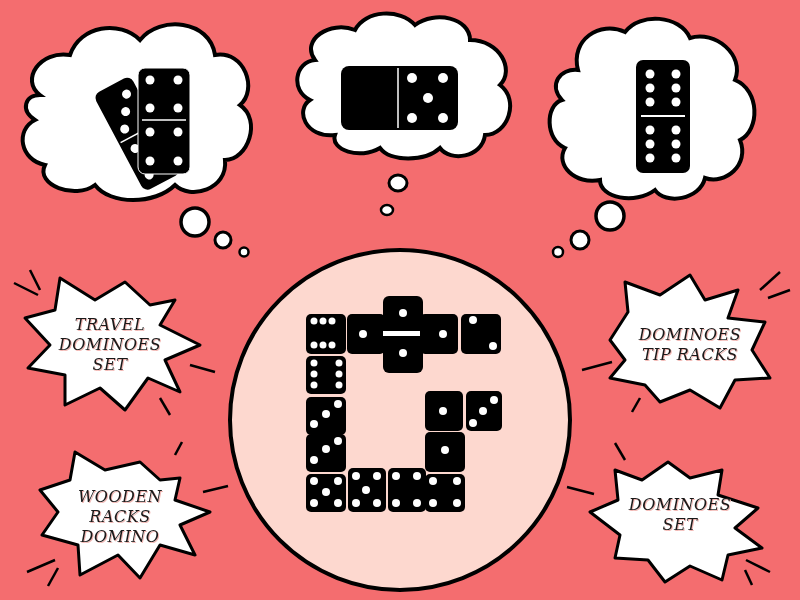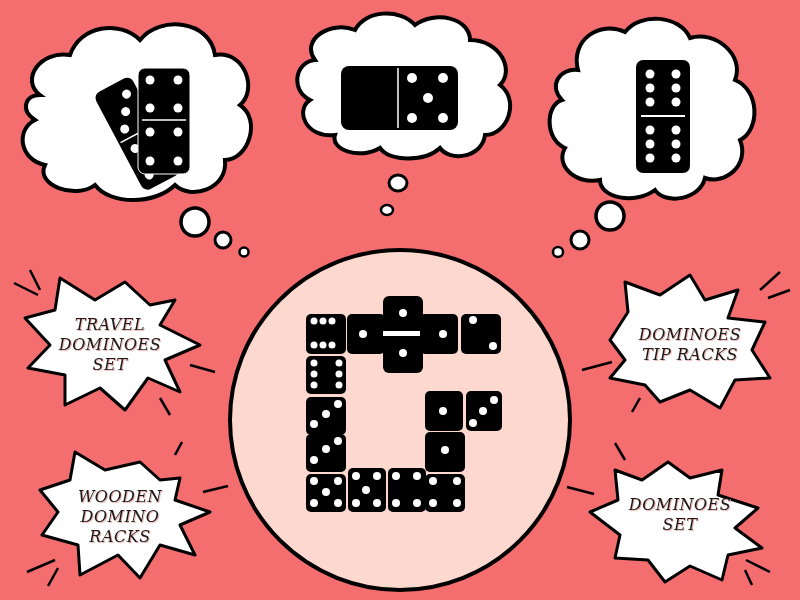--- a/index.html
+++ b/index.html
@@ -208,22 +208,22 @@
 </svg>
 
 <div class="label" style="left:50px; top:315px; width:120px;">
   <div>TRAVEL</div>
   <div>DOMINOES</div>
   <div>SET</div>
 </div>
 
 <div class="label" style="left:65px; top:487px; width:110px;">
   <div>WOODEN</div>
+  <div>RACKS</div>
   <div>DOMINO</div>
-  <div>RACKS</div>
 </div>
 
 <div class="label" style="left:630px; top:325px; width:120px;">
   <div>DOMINOES</div>
   <div>TIP RACKS</div>
 </div>
 
 <div class="label" style="left:620px; top:495px; width:120px;">
   <div>DOMINOES</div>
   <div>SET</div>

